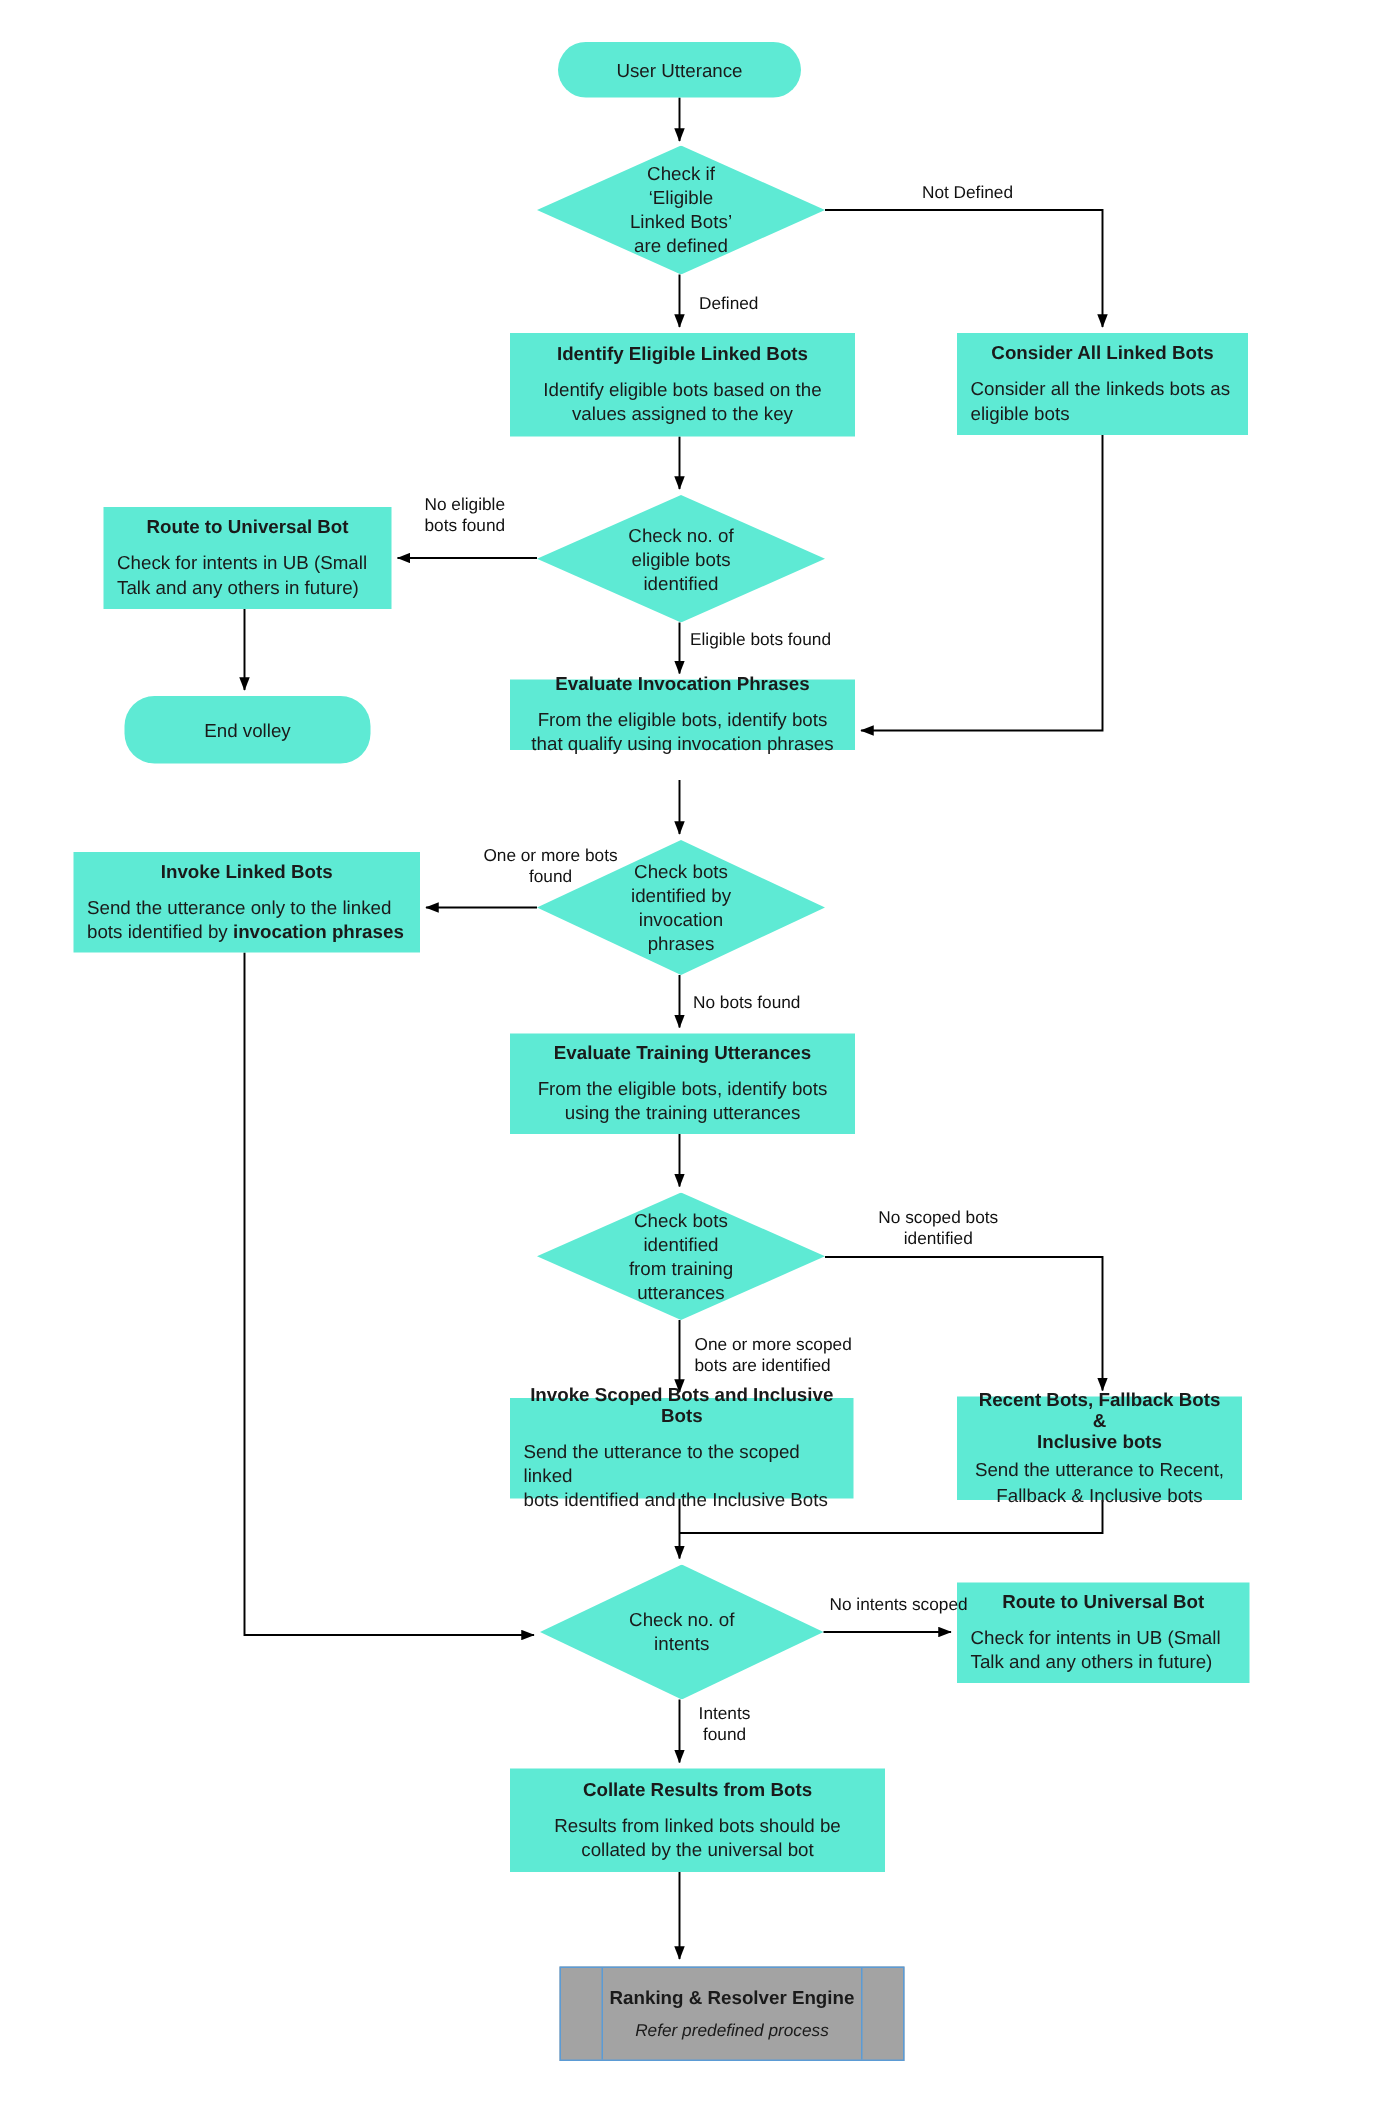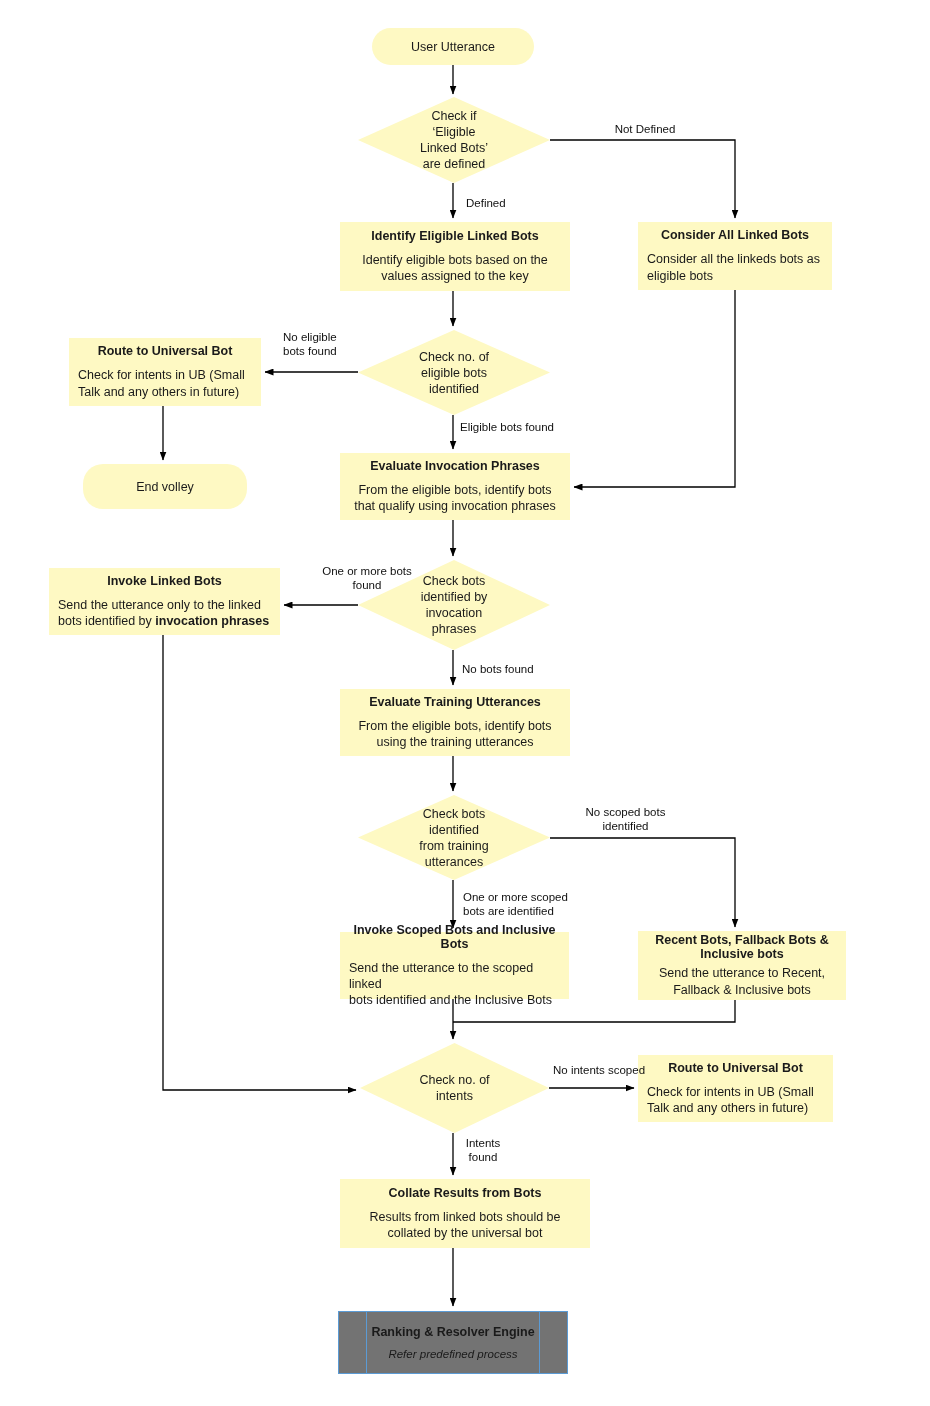--- a/index.html
+++ b/index.html
@@ -3,39 +3,39 @@
 <meta charset="utf-8">
 <style>
   html,body { margin:0; padding:0; background:#fff; }
   #page {
     position:relative; width:930px; height:1406px; background:#ffffff;
     font-family:"Liberation Sans", sans-serif; color:#1a1a1a; overflow:hidden;
   }
   #wires { position:absolute; left:0; top:0; pointer-events:none; }
 
   .node {
-    position:absolute; background:#fef9c3; box-sizing:border-box;
+    position:absolute; background:#5eead4; box-sizing:border-box;
     display:flex; flex-direction:column; justify-content:center; align-items:center;
   }
   .pill { border-radius:20px; font-size:12.5px; }
   .pill .lbl { text-align:center; }
 
   .diamond {
     clip-path:polygon(50% 0, 100% 50%, 50% 100%, 0 50%);
     font-size:12.5px; line-height:1.28; text-align:center; white-space:pre-line;
   }
 
   .box { padding:16px 9px; }
   .box .title { font-weight:700; font-size:12.5px; text-align:center; white-space:pre-line; width:100%; }
   .box .body  { font-size:12.5px; line-height:1.3; margin-top:9px; white-space:pre-line; width:100%; text-align:center; }
   .box.left-body .body { text-align:left; }
   .box .body b { font-weight:700; }
 
   .predef {
-    border:1.6px solid #5b9bd5; background:#737373;
+    border:1.6px solid #5b9bd5; background:#a3a3a3;margin-left:35px;
   }
   .predef .title { margin-top:2px; }
   .predef .body { font-style:italic; font-size:11.5px; margin-top:8px; }
   .predef .bar { position:absolute; top:0; bottom:0; width:0; border-left:1.6px solid #5b9bd5; }
   .predef .bar.l { left:27px; }
   .predef .bar.r { right:27px; }
 
   .edge-label {
     position:absolute; font-size:11.5px; line-height:1.22; white-space:pre-line; color:#111;
   }
@@ -108,21 +108,21 @@
   <div class="node box left-body" style="left:69px; top:338px; width:192px; height:68px;">
     <div class="title">Route to Universal Bot</div>
     <div class="body">Check for intents in UB (Small
 Talk  and any others in future)</div>
   </div>
 
   <div class="node pill" style="left:83px; top:464px; width:164px; height:45px;">
     <div class="lbl">End volley</div>
   </div>
 
-  <div class="node box" style="left:340px; top:453px; width:230px; height:67px;">
+  <div class="node box" style="left:340px; top:453px; width:230px; height:47px;">
     <div class="title">Evaluate Invocation Phrases</div>
     <div class="body">From the eligible bots, identify bots
 that qualify using invocation phrases</div>
   </div>
 
   <div class="node diamond" style="left:358px; top:560px; width:192px; height:90px;">
     <div>Check bots
 identified by
 invocation
 phrases</div>
@@ -146,21 +146,21 @@
 from training
 utterances</div>
   </div>
 
   <div class="node box left-body" style="left:340px; top:932px; width:229px; height:67px;">
     <div class="title">Invoke Scoped Bots and Inclusive Bots</div>
     <div class="body">Send the utterance to the scoped linked
 bots identified and the Inclusive Bots</div>
   </div>
 
-  <div class="node box" style="left:638px; top:931px; width:208px; height:69px;">
+  <div class="node box" style="left:638px; top:931px; width:190px; height:69px;">
     <div class="title">Recent Bots, Fallback Bots &amp;
 Inclusive bots</div>
     <div class="body" style="margin-top:4px;">Send the utterance to Recent,
 Fallback &amp; Inclusive bots</div>
   </div>
 
   <div class="node diamond" style="left:360px; top:1043px; width:189px; height:90px;">
     <div>Check no. of
 intents</div>
   </div>

